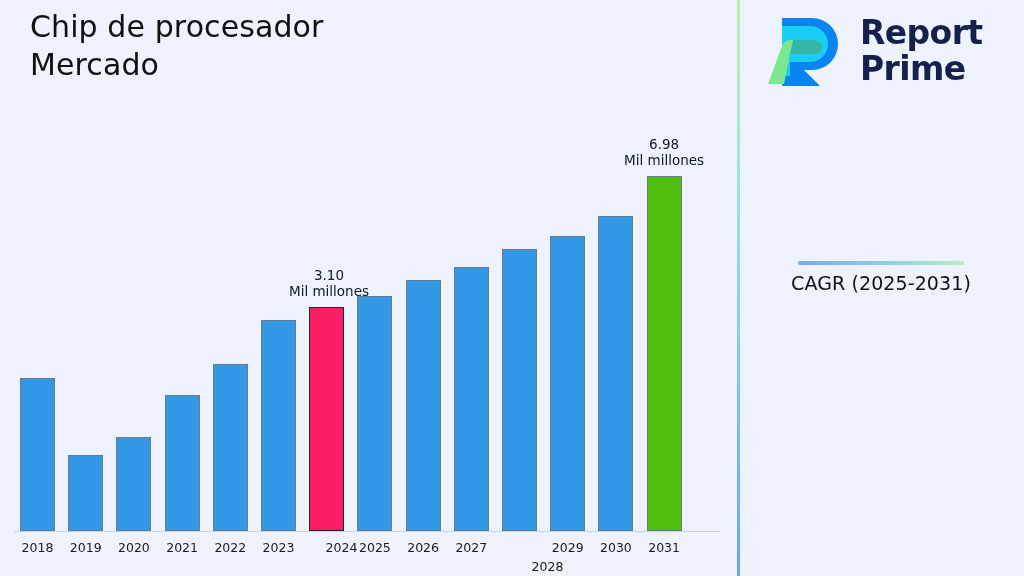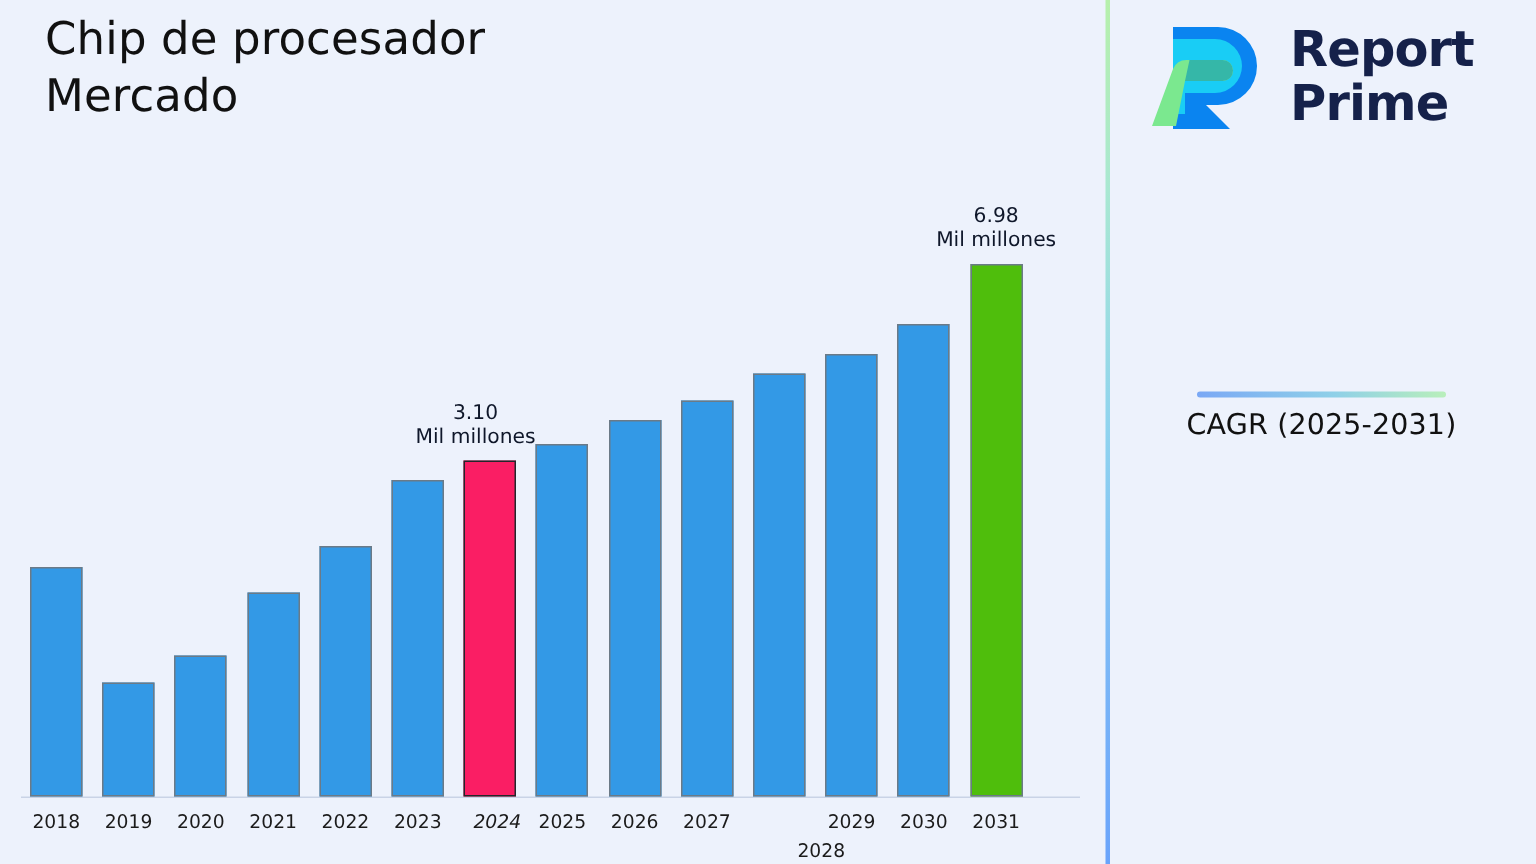--- a/index.html
+++ b/index.html
@@ -162,22 +162,22 @@
         <div class="tick-label" style="left: 56.2px; width: 59px;">2019</div>
         <div class="bar blue" title="2020: 0.55 Mil millones" style="left: 116.4px; width: 35px; height: 94px;"></div>
         <div class="tick-label" style="left: 104.4px; width: 59px;">2020</div>
         <div class="bar blue" title="2021: 0.95 Mil millones" style="left: 164.6px; width: 35px; height: 136px;"></div>
         <div class="tick-label" style="left: 152.6px; width: 59px;">2021</div>
         <div class="bar blue" title="2022: 1.86 Mil millones" style="left: 212.8px; width: 35px; height: 167px;"></div>
         <div class="tick-label" style="left: 200.8px; width: 59px;">2022</div>
         <div class="bar blue" title="2023: 2.71 Mil millones" style="left: 261px; width: 35px; height: 211px;"></div>
         <div class="tick-label" style="left: 249px; width: 59px;">2023</div>
         <div class="bar pink" title="2024: 3.1 Mil millones" style="left: 309.2px; width: 35px; height: 224px;"></div>
-        <div class="tick-label" style="left: 302px; width: 59px; font-style: italic;">2024</div>
-        <div class="bar-value" style="left: 257px; top: 267px; width: 120px; text-align: center;">3.10
+        <div class="tick-label" style="left: 312px; width: 59px;">2024</div>
+        <div class="bar-value" style="left: 269px; top: 267px; width: 120px; text-align: center;">3.10
 Mil millones</div>
         <div class="bar blue" title="2025: 3.43 Mil millones" style="left: 357.4px; width: 35px; height: 235px;"></div>
         <div class="tick-label" style="left: 345.4px; width: 59px;">2025</div>
         <div class="bar blue" title="2026: 3.9 Mil millones" style="left: 405.6px; width: 35px; height: 251px;"></div>
         <div class="tick-label" style="left: 393.6px; width: 59px;">2026</div>
         <div class="bar blue" title="2027: 4.28 Mil millones" style="left: 453.8px; width: 35px; height: 264px;"></div>
         <div class="tick-label" style="left: 441.8px; width: 59px;">2027</div>
         <div class="bar blue" title="2028: 4.82 Mil millones" style="left: 502px; width: 35px; height: 282px;"></div>
         <div class="tick-label" style="left: 518px; width: 59px; margin-top: 19px;">2028</div>
         <div class="bar blue" title="2029: 5.21 Mil millones" style="left: 550.2px; width: 35px; height: 295px;"></div>

